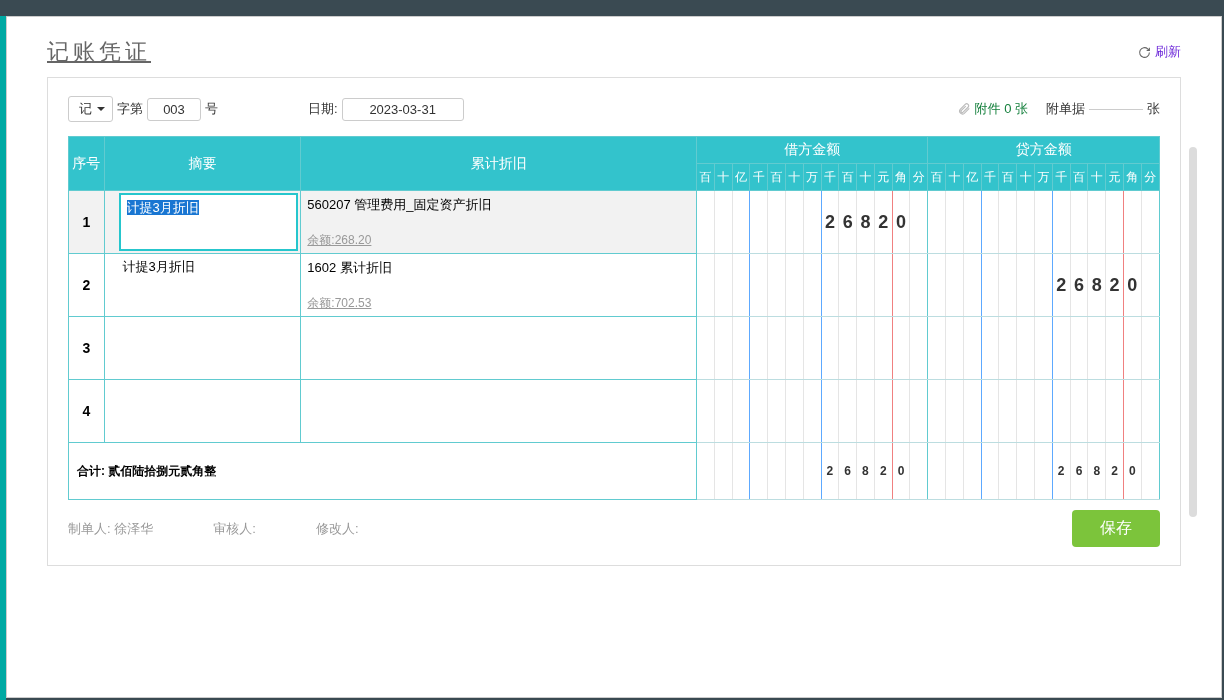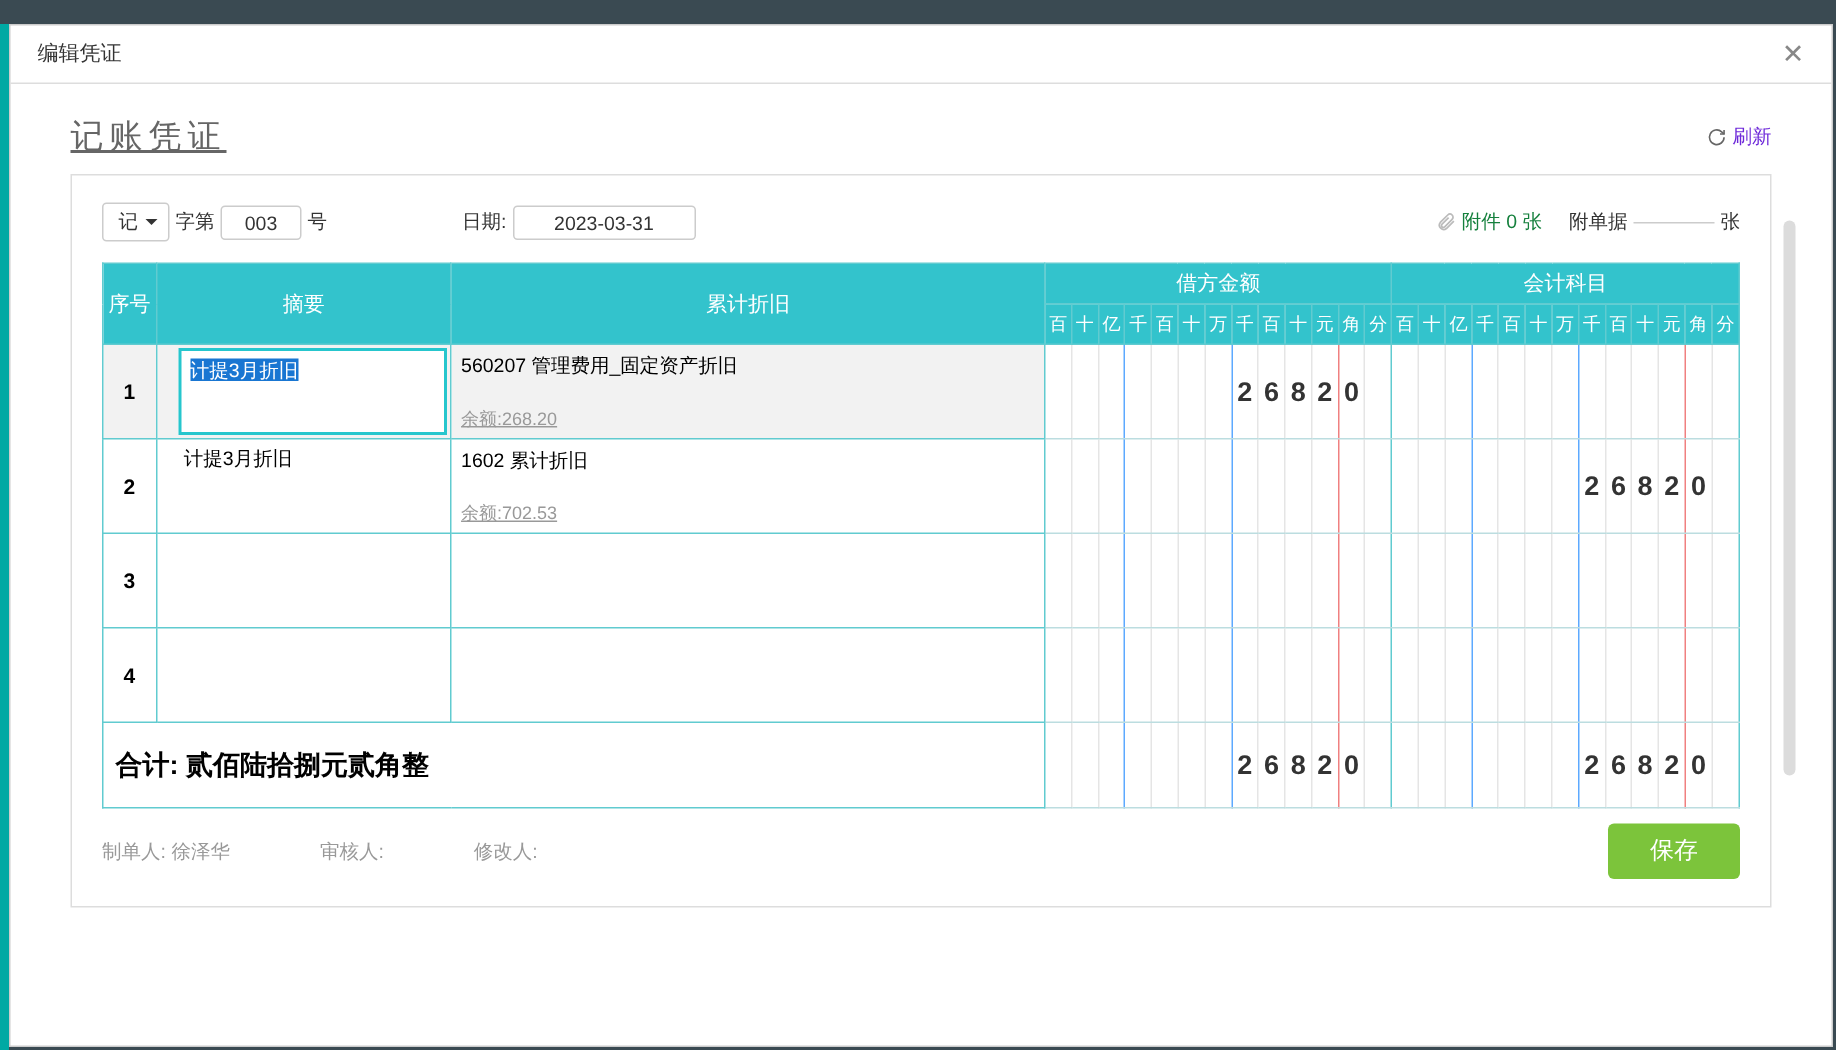--- a/index.html
+++ b/index.html
@@ -36,38 +36,34 @@
   .entry-summary.editing{position:absolute;top:2px;left:2px;right:2px;bottom:2px;border:2px solid #26c6cd;background:#fff;}
   .entry-summary.editing .sel{background:#1976d2;color:#fff;}
   .account-cell{font-size:13px;padding:5px 6px 4px 6px;height:100%;box-sizing:border-box;display:flex;flex-direction:column;justify-content:space-between;}
   .balance{color:#999;font-size:12px;text-decoration:underline;}
   .amt-cell{width:17px;text-align:center;font-size:18px;font-weight:600;color:#333;border-right:1px solid #e5e5e5 !important;border-left:none !important;border-top:1px solid #bcdde0 !important;border-bottom:1px solid #bcdde0 !important;position:relative;font-family:Arial;}
   .amt-cell.first{border-left:1px solid #61cbd0 !important;}
   .amt-cell.last{border-right:1px solid #61cbd0 !important;}
   .amt-cell.b-blue{border-right-color:#5da9ff !important}
   .amt-cell.b-red{border-right-color:#f08080 !important}
   tr.row-active td.entry, tr.row-active td.row-num{background:#f2f2f2;}
-  tr.total td{height:56px;font-size:18px;}
+  tr.total td{height:56px;font-size:12px;}
   tr.total .total-label{padding-left:8px;font-weight:600;}
   .footer-row{display:flex;align-items:center;justify-content:space-between;margin-top:10px;font-size:13px;color:#999;}
   .footer-left{display:flex;gap:60px;}
   .save-btn{background:#7cc43b;color:#fff;border:none;border-radius:4px;padding:8px 28px;font-size:16px;cursor:pointer;}
 </style>
 </head>
 <body>
 
 <div class="app-bg"></div>
 <div class="teal-strip"></div>
 
 <div class="modal">
 
-  <div class="modal-header">
-    <span class="modal-title">编辑凭证</span>
-    <span class="modal-close">✕</span>
-  </div>
 
   <div class="page-header">
     <span class="page-title">记账凭证</span>
     <span class="refresh-link">
       <svg viewBox="0 0 24 24" fill="none" stroke="#666" stroke-width="2">
           <path d="M21 12a9 9 0 1 1-3-6.7L21 8"></path>
           <path d="M21 3v5h-5"></path>
         </svg>
       <span>刷新</span>
     </span>
@@ -139,21 +135,21 @@
           <col style="width:17px">
           <col style="width:17px">
           <col style="width:17px">
       </colgroup>
       <thead>
         <tr>
           <th rowspan="2" class="double">序号</th>
           <th rowspan="2" class="double">摘要</th>
           <th rowspan="2" class="double">累计折旧</th>
           <th colspan="13">借方金额</th>
-          <th colspan="13">会计科目</th>
+          <th colspan="13">贷方金额</th>
         </tr>
         <tr class="digit-hdr" id="digit-hdr-row">
             <th>百</th>
             <th>十</th>
             <th>亿</th>
             <th>千</th>
             <th>百</th>
             <th>十</th>
             <th>万</th>
             <th>千</th>

